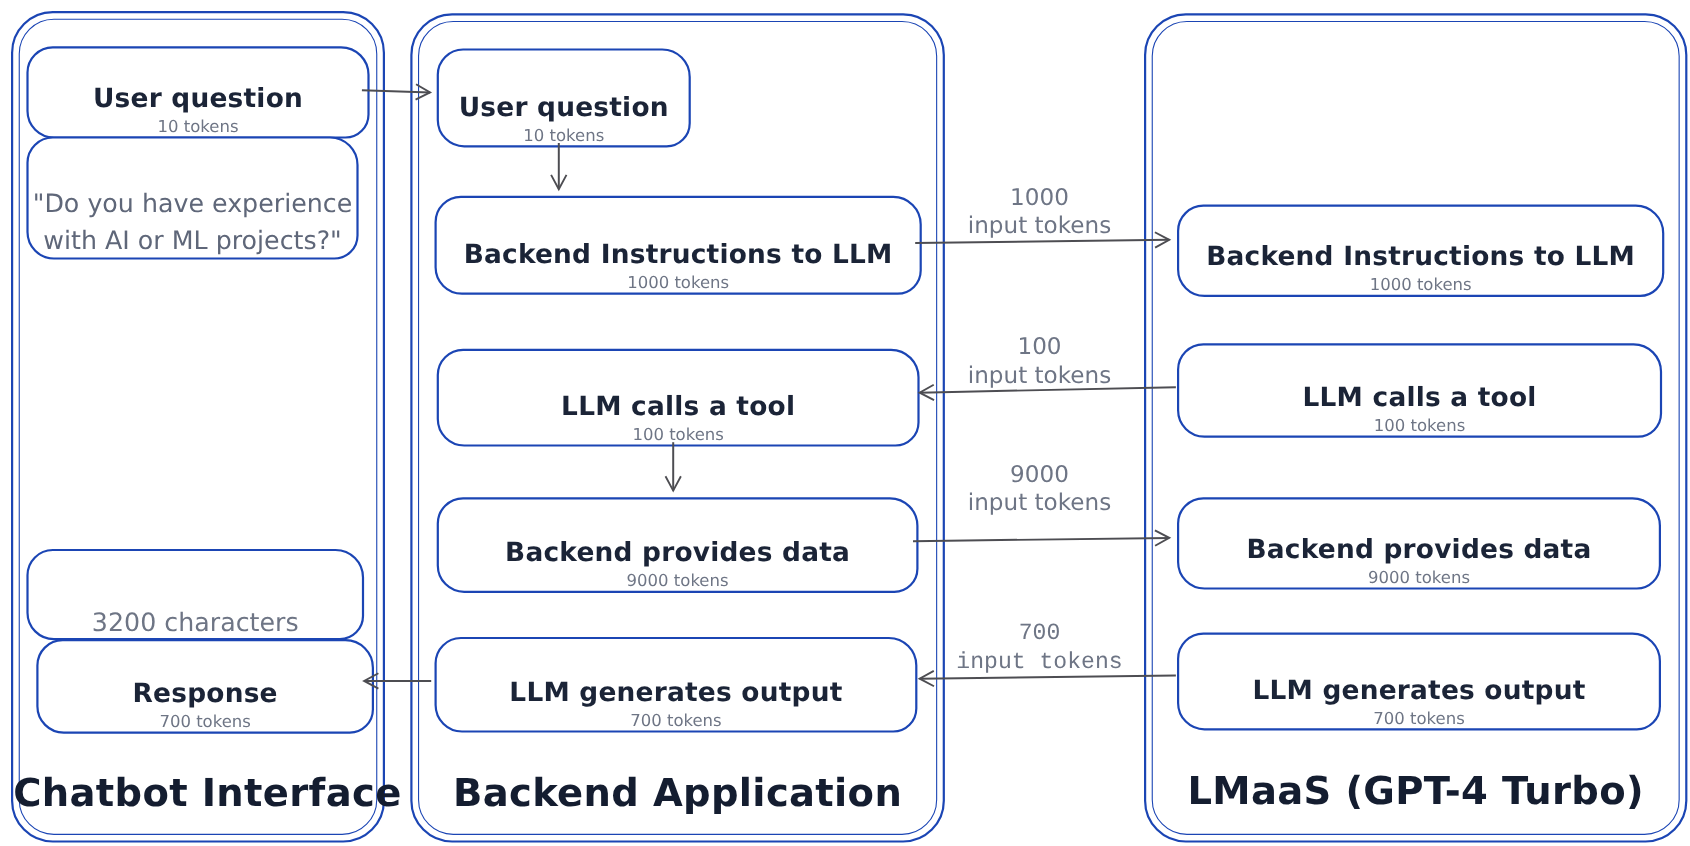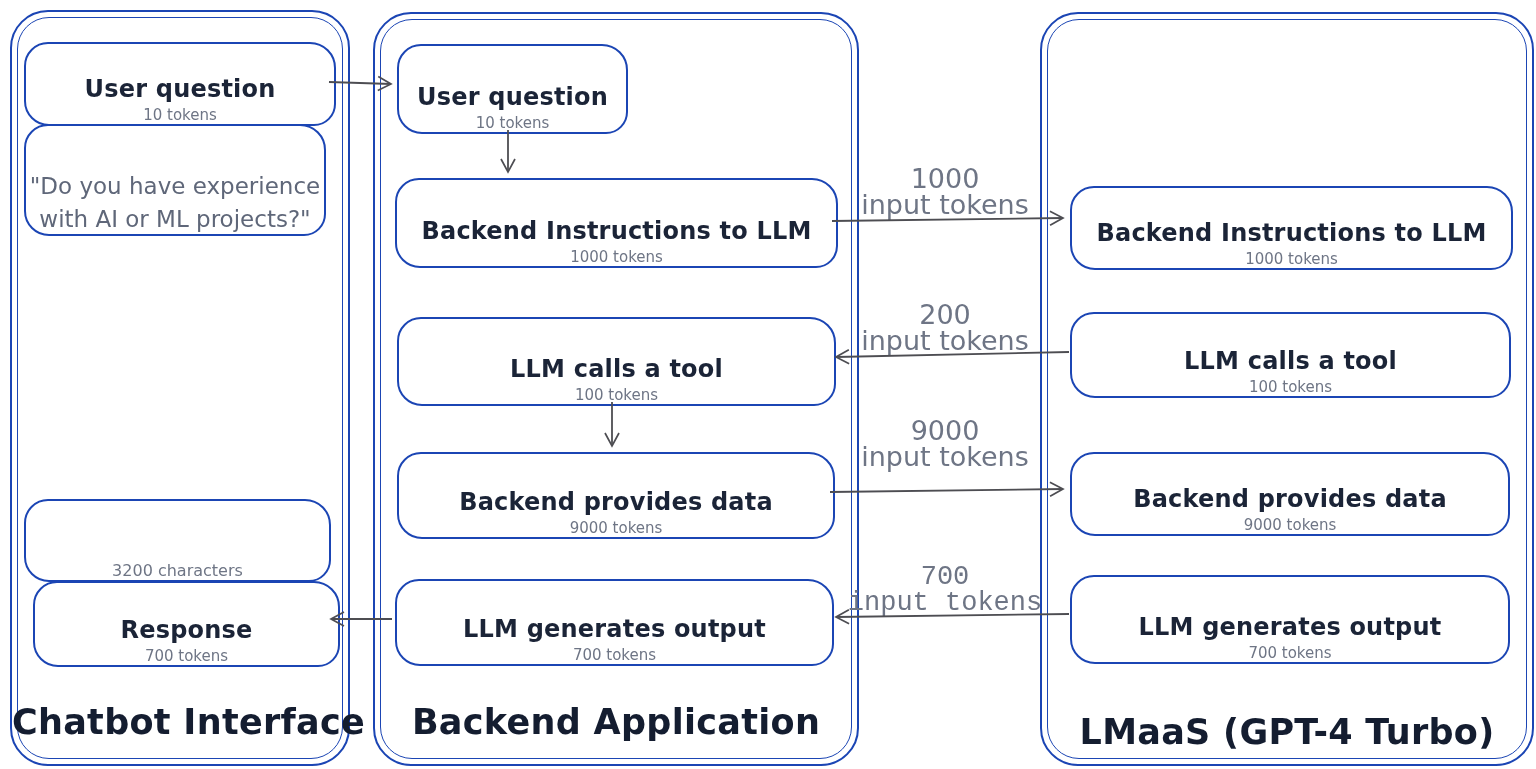--- a/index.html
+++ b/index.html
@@ -27,41 +27,41 @@
   .node .sub{font-size:15px;color:#6e7585;white-space:nowrap;}
   .node .qline{font-size:23px;color:#5f6779;line-height:30px;white-space:nowrap;}
   
   .col-label{
     position:absolute;left:0;width:100%;text-align:center;
     font-size:35px;font-weight:bold;color:#141d30;letter-spacing:.3px;white-space:nowrap;z-index:2;
   }
   
   .edge-label{
     position:absolute;width:220px;text-align:center;color:#6e7585;
-    font-size:27px;line-height:26px;z-index:3;white-space:nowrap;
+    font-size:21px;line-height:26px;z-index:3;white-space:nowrap;
   }
   
   svg.arrows{position:absolute;left:0;top:0;z-index:4;pointer-events:none;}
 </style>
 </head>
 <body>
 
 <div class="canvas">
 
   <section class="container" style="left:10px;top:10px;width:336px;height:752px;">
     <div class="node" style="left:12px;top:30px;width:308px;height:80px;">
       <div class="title">User question</div>
       <div class="sub">10 tokens</div>
     </div>
     <div class="node thin" style="left:12px;top:112px;width:298px;height:108px;">
       <div class="qline">"Do you have experience</div>
       <div class="qline">with AI or ML projects?"</div>
     </div>
     <div class="node thin" style="left:12px;top:487px;width:303px;height:79px;">
-      <div class="sub" style="font-size:16px;">3200 characters</div>
+      <div class="sub" style="font-size:23px;">3200 characters</div>
     </div>
     <div class="node" style="left:21px;top:569px;width:303px;height:82px;">
       <div class="title">Response</div>
       <div class="sub">700 tokens</div>
     </div>
     <div class="col-label" style="top:690px;">Chatbot Interface</div>
   </section>
 
   <section class="container" style="left:373px;top:12px;width:482px;height:750px;">
     <div class="node" style="left:22px;top:30px;width:227px;height:86px;">
@@ -97,29 +97,29 @@
       <div class="sub">100 tokens</div>
     </div>
     <div class="node" style="left:28px;top:438px;width:436px;height:80px;">
       <div class="title">Backend provides data</div>
       <div class="sub">9000 tokens</div>
     </div>
     <div class="node" style="left:28px;top:561px;width:436px;height:85px;">
       <div class="title">LLM generates output</div>
       <div class="sub">700 tokens</div>
     </div>
-    <div class="col-label" style="top:686px;margin-top:12px;">LMaaS (GPT-4 Turbo)</div>
+    <div class="col-label" style="top:686px;">LMaaS (GPT-4 Turbo)</div>
   </section>
 
   <div class="edge-label" style="left:835px;top:166px;">
     <div>1000</div>
     <div>input tokens</div>
   </div>
   <div class="edge-label" style="left:835px;top:302px;">
-    <div>200</div>
+    <div>100</div>
     <div>input tokens</div>
   </div>
   <div class="edge-label" style="left:835px;top:418px;">
     <div>9000</div>
     <div>input tokens</div>
   </div>
   <div class="edge-label" style="left:835px;top:564px;font-family:Liberation Mono, monospace;">
     <div>700</div>
     <div>input tokens</div>
   </div>

